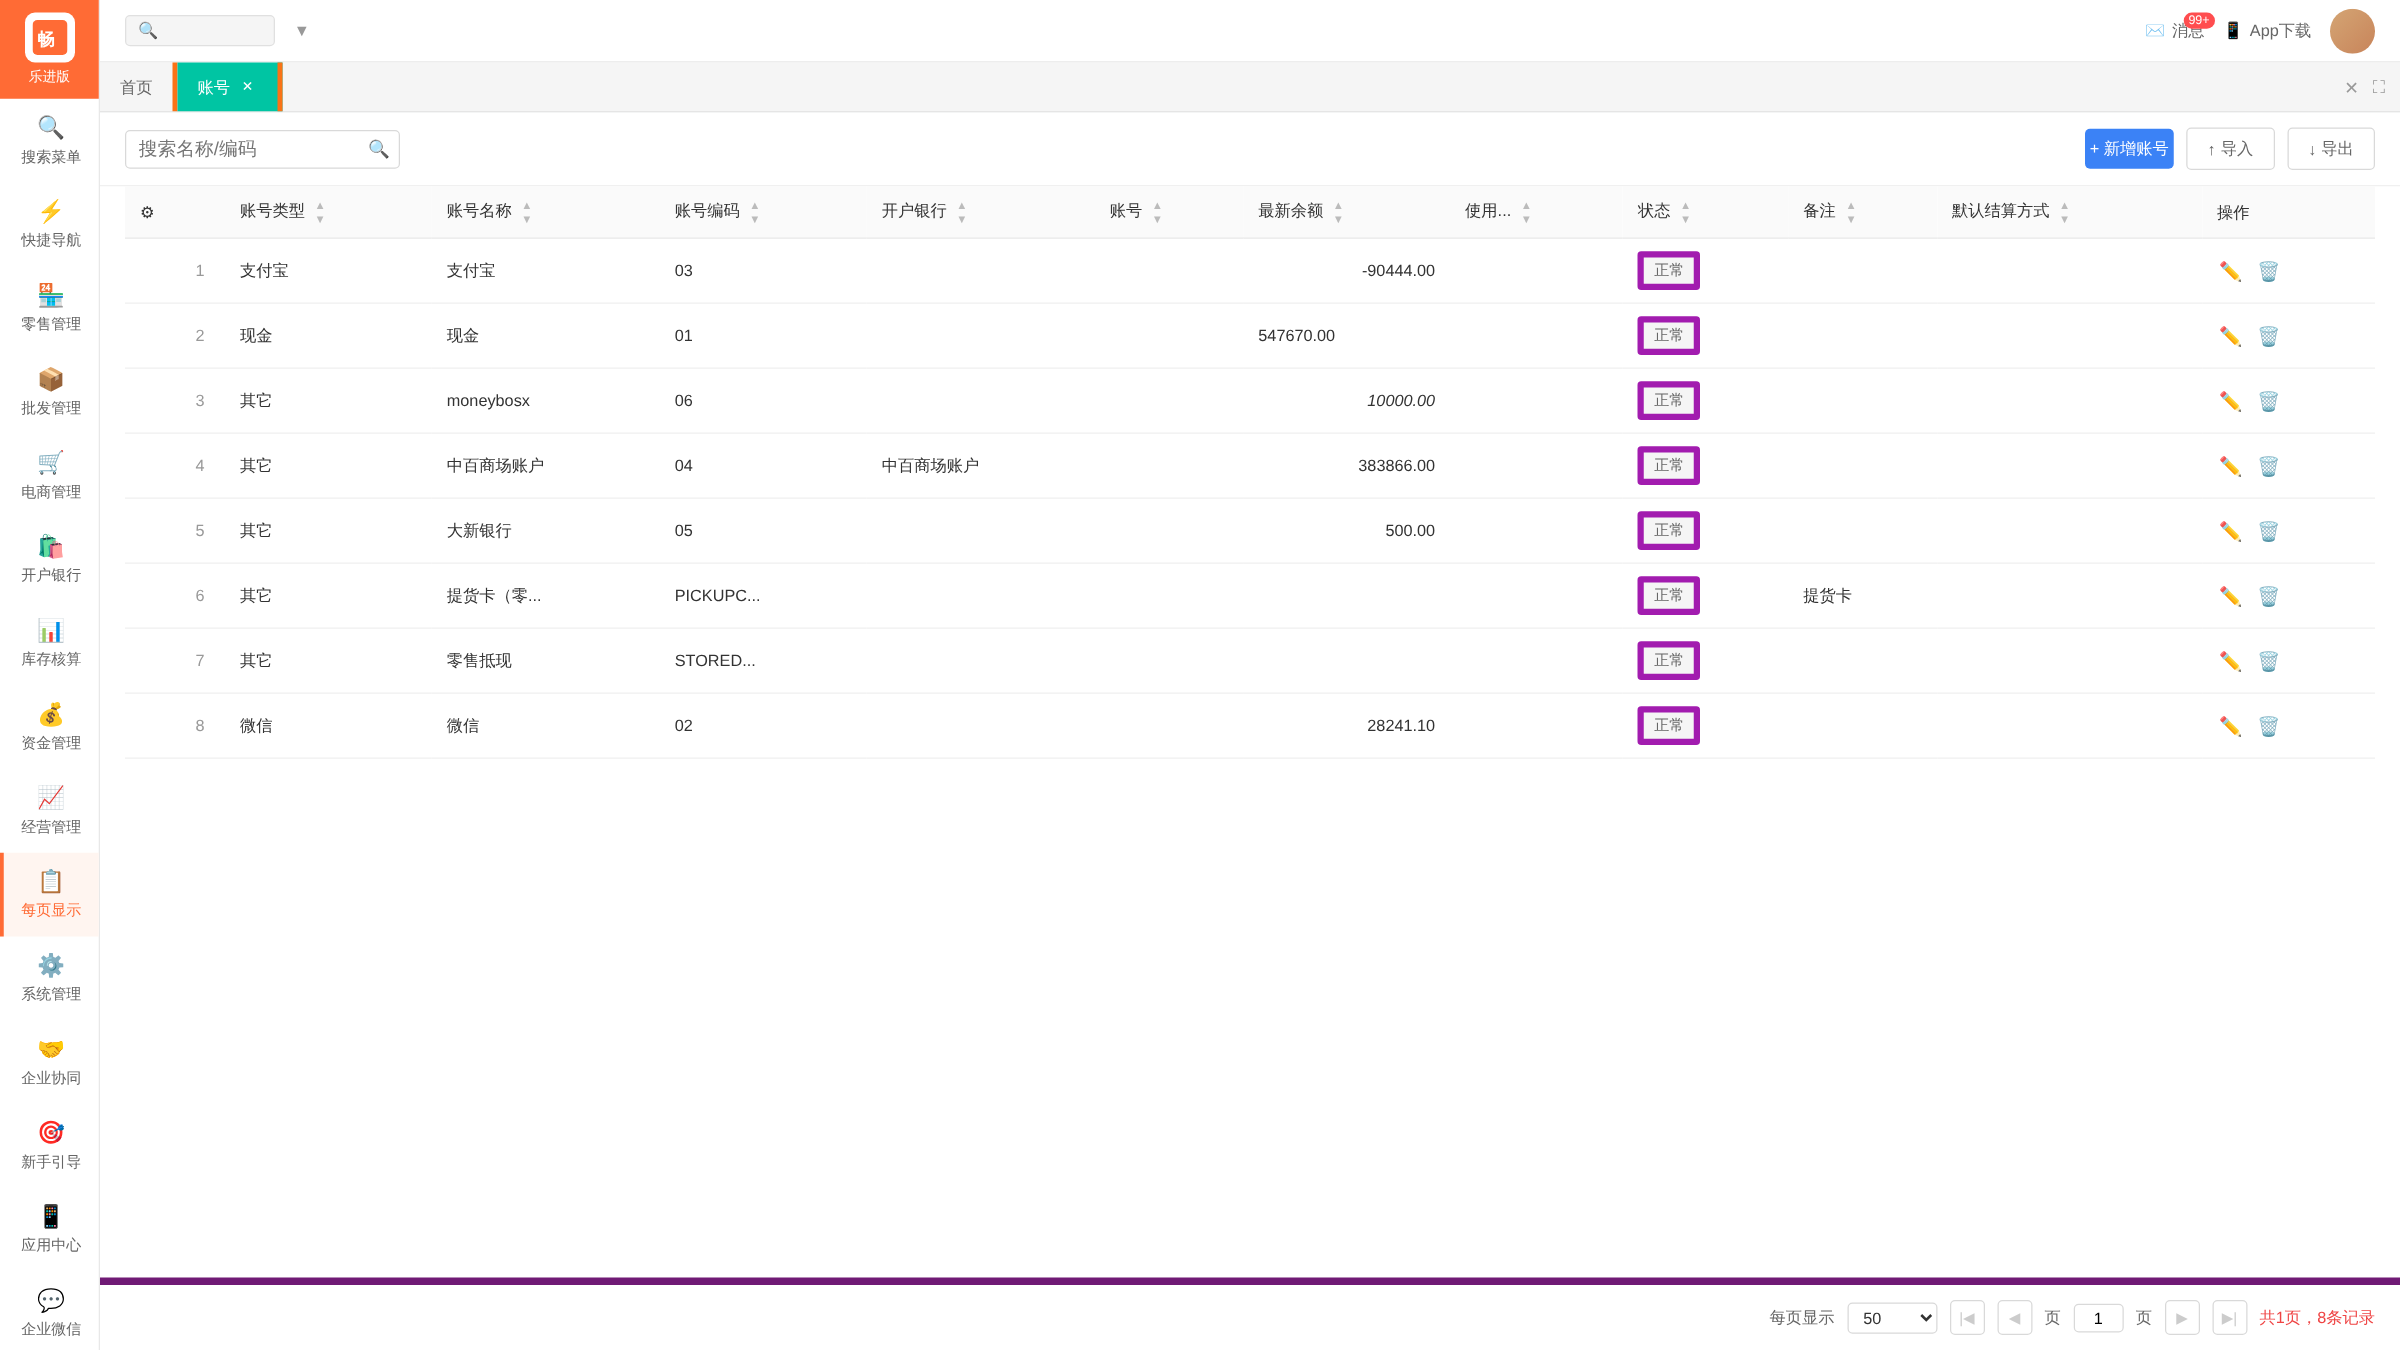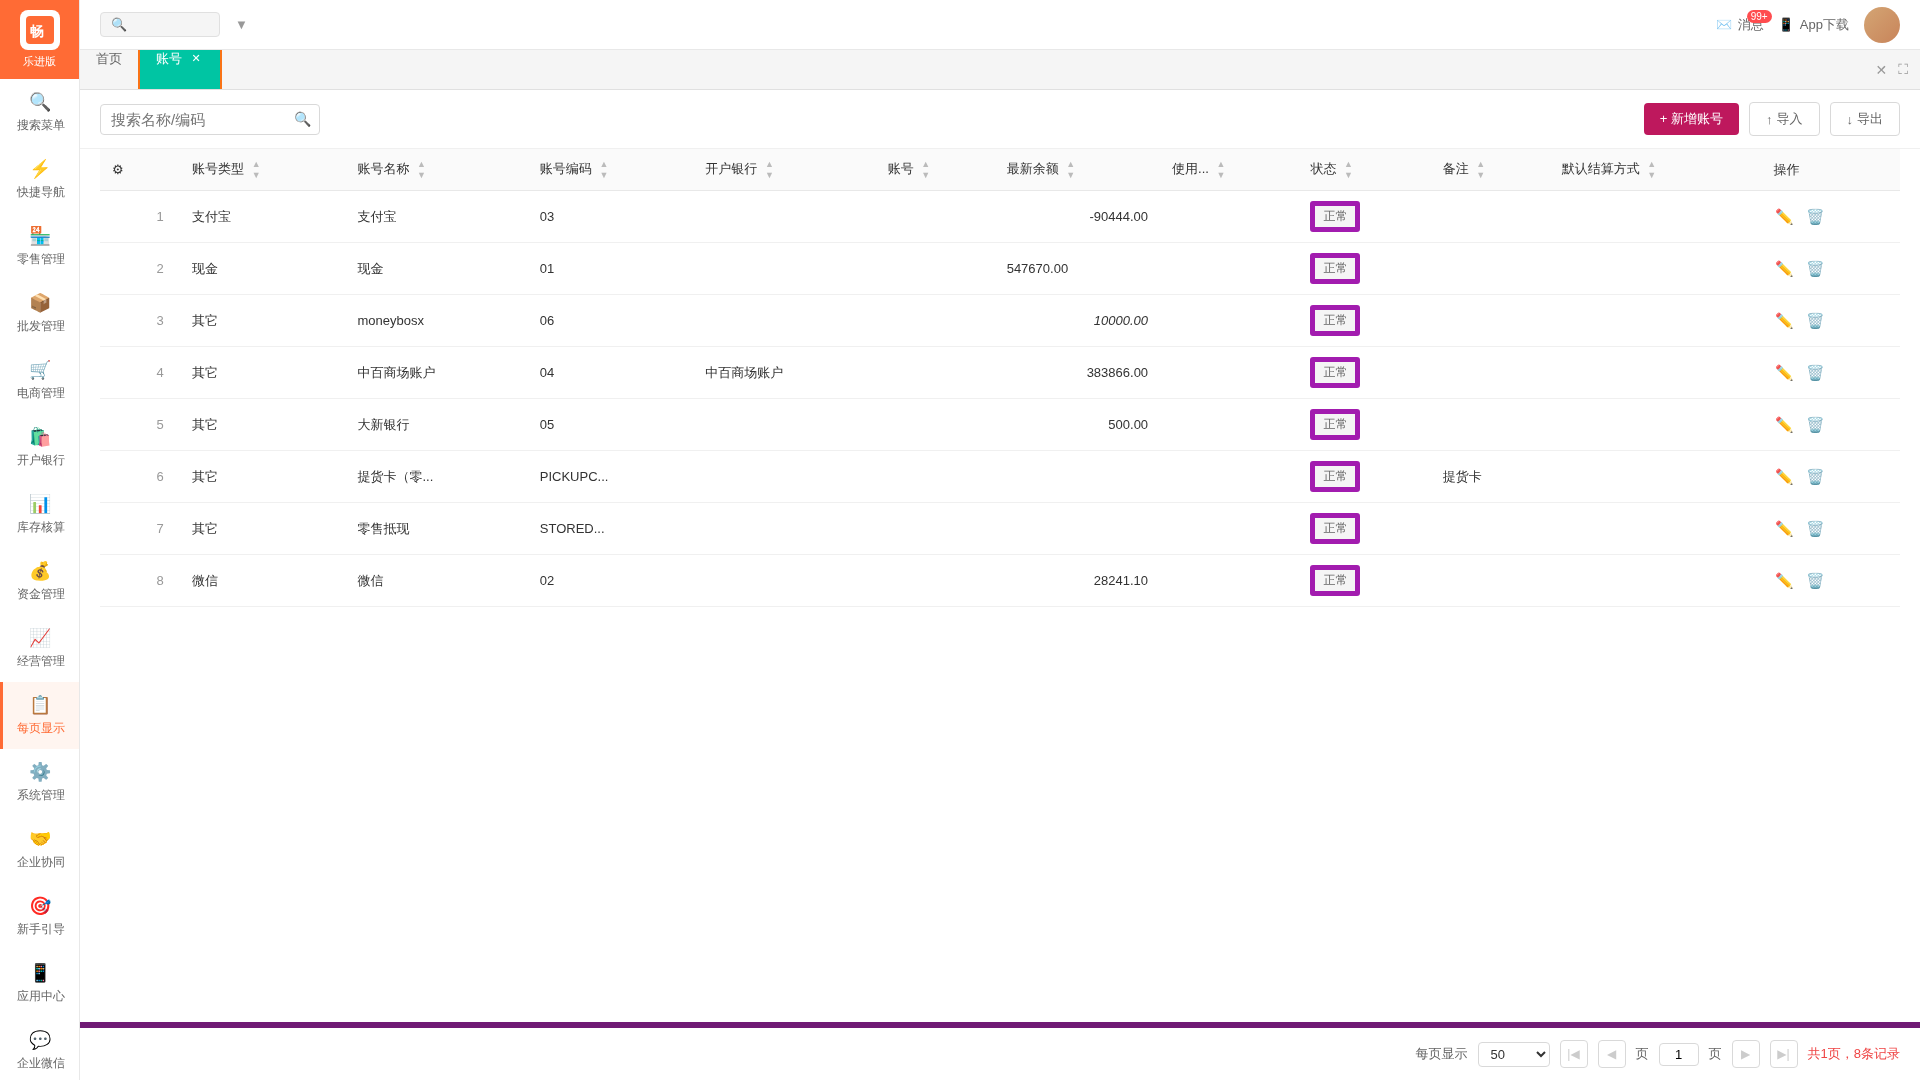--- a/index.html
+++ b/index.html
@@ -120,26 +120,26 @@
       background: #f5f5f5;
       display: flex;
       align-items: center;
       border-bottom: 1px solid #e0e0e0;
       flex-shrink: 0;
     }
     .tab {
       height: 100%;
       padding: 0 16px;
       display: flex;
-      align-items: flex-start;
+      align-items: center;
       gap: 6px;
       cursor: pointer;
       font-size: 13px;
       color: #666;
-      border-right: 2px solid #f97316;
+      border-right: 4px solid #f97316;
     }
     .tab.active {
       background: #00c5a3;
       color: white;
     }
     .tab-close {
       width: 16px;
       height: 16px;
       display: flex;
       align-items: center;
@@ -193,25 +193,25 @@
       position: absolute;
       right: 8px;
       background: none;
       border: none;
       cursor: pointer;
       color: #999;
       font-size: 14px;
     }
     .toolbar-right { display: flex; align-items: center; gap: 10px; }
     .btn-primary {
-      background: #be185d;
+      background: #3b82f6;
       color: white;
       border: none;
       border-radius: 4px;
-      padding: 7px 16px;
+      padding: 7px 4px;
       cursor: pointer;
       font-size: 13px;
       display: flex;
       align-items: center;
       gap: 4px;
     }
     .btn-outline {
       background: white;
       color: #666;
       border: 1px solid #d9d9d9;

